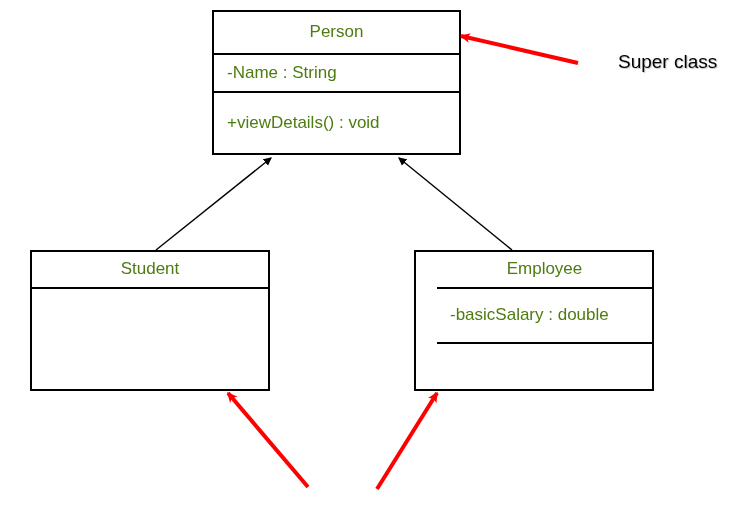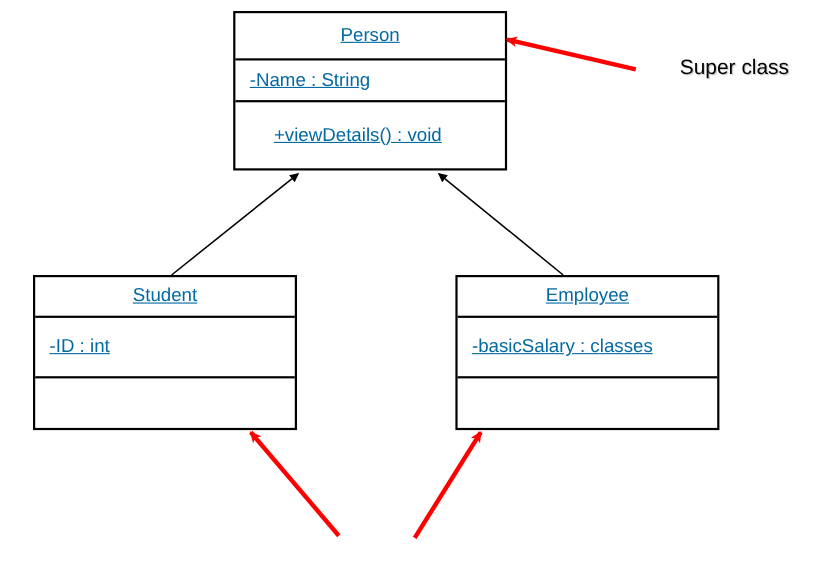--- a/index.html
+++ b/index.html
@@ -24,58 +24,56 @@
     border: 2px solid #000000;
     background: #ffffff;
     display: flex;
     flex-direction: column;
     z-index: 3;
   }
   .uml-compartment {
     box-sizing: border-box;
     display: flex;
     align-items: center;
-    color: #0369a1;
+    color: #4d7c0f;
     font-size: 17px;
     line-height: 1.1;
     white-space: nowrap;
-    text-decoration: underline;
   }
   .uml-compartment.title {
     justify-content: center;
     border-bottom: 2px solid #000000;
   }
   .uml-compartment.attrs {
     justify-content: flex-start;
     padding-left: 13px;
     border-bottom: 2px solid #000000;
   }
   .uml-compartment.ops {
     justify-content: flex-start;
     padding-left: 13px;
-    margin-left: 22px;
   }
   .uml-compartment.ops.empty {
     padding-left: 0;
   }
 
   
   #class-person      { left: 212px; top: 10px;  width: 249px; height: 145px; }
   #class-person .title { height: 43px; }
   #class-person .attrs { height: 38px; }
   #class-person .ops   { flex: 1 1 auto; }
 
   
   #class-student      { left: 30px; top: 250px; width: 240px; height: 141px; }
   #class-student .title { height: 37px; }
   #class-student .attrs { height: 55px; }
   #class-student .ops   { flex: 1 1 auto; }
 
   
-  #class-employee      { left: 414px; top: 250px; width: 240px; height: 141px; }
+  #class-employee      { left: 414px; top: 250px; width: 240px; height: 141px; padding-left: 21px; }
   #class-employee .title { height: 37px; }
   #class-employee .attrs { height: 55px; }
   #class-employee .ops   { flex: 1 1 auto; }
 
   
   #connectors, #annotations {
     position: absolute;
     left: 0; top: 0;
     width: 748px;
     height: 520px;
@@ -114,27 +112,26 @@
   </svg>
 
   <div class="uml-class" id="class-person">
     <div class="uml-compartment title">Person</div>
     <div class="uml-compartment attrs">-Name : String</div>
     <div class="uml-compartment ops">+viewDetails() : void</div>
   </div>
 
   <div class="uml-class" id="class-student">
     <div class="uml-compartment title">Student</div>
-    <div class="uml-compartment attrs">-ID : int</div>
     <div class="uml-compartment ops empty"></div>
   </div>
 
   <div class="uml-class" id="class-employee">
     <div class="uml-compartment title">Employee</div>
-    <div class="uml-compartment attrs">-basicSalary : classes</div>
+    <div class="uml-compartment attrs">-basicSalary : double</div>
     <div class="uml-compartment ops empty"></div>
   </div>
 
   <svg id="annotations" viewBox="0 0 748 520" xmlns="http://www.w3.org/2000/svg">
     <defs>
       <marker id="red-head" markerWidth="11" markerHeight="11" refX="9" refY="5.5" orient="auto" markerUnits="userSpaceOnUse">
         <path d="M0,0.6 L10.4,5.5 L0,10.4 L2.6,5.5 z" fill="#FF0000"></path>
       </marker>
     </defs>
 

